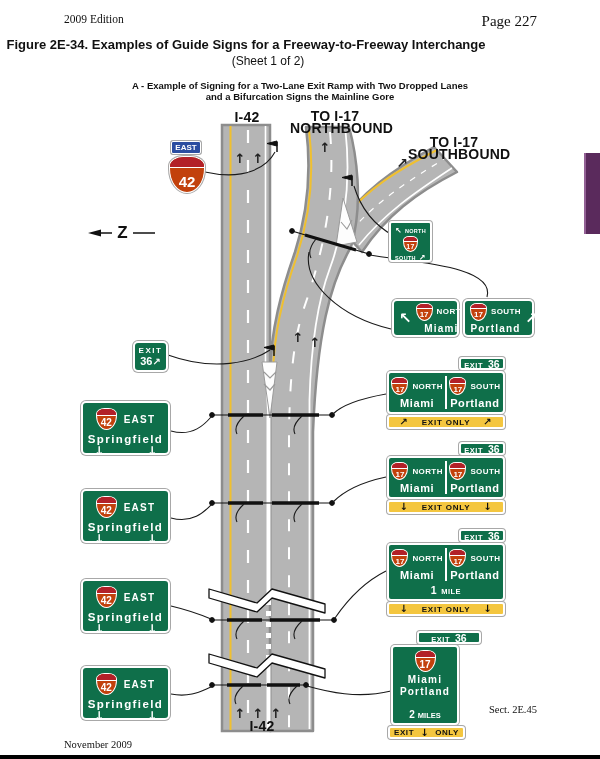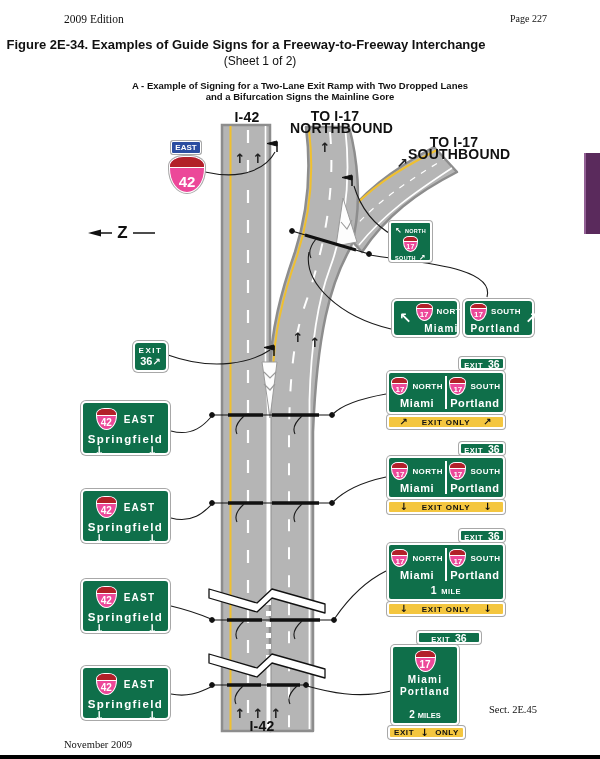--- a/index.html
+++ b/index.html
@@ -14,21 +14,21 @@
          color:#fff;font-weight:bold;box-sizing:border-box;position:relative}
   .plaque{background:#f4c63f;border:2px solid #fff;border-radius:3px;box-shadow:0 0 0 1px #a8a8a8;
           color:#101010;font-weight:bold;display:flex;align-items:center;justify-content:center;box-sizing:border-box}
   .exit-tab{background:#0f6f4a;border:2px solid #fff;border-radius:3px;box-shadow:0 0 0 1px #a8a8a8;
             color:#fff;font-weight:bold;display:flex;align-items:baseline;justify-content:center;gap:5px;box-sizing:border-box}
   .tab-exit{font-size:7.5px;letter-spacing:.5px}
   .tab-num{font-size:10.5px;line-height:10px}
   .arrow{font-family:"DejaVu Sans",sans-serif;font-weight:bold}
   
   .shield{position:relative;display:flex;align-items:flex-end;justify-content:center;
-          background:#ec4899;border:1px solid #fff;overflow:hidden;color:#fff;font-weight:bold;flex:none}
+          background:#c2410c;border:1px solid #fff;overflow:hidden;color:#fff;font-weight:bold;flex:none}
   .shield::before{content:"";position:absolute;top:0;left:0;right:0;background:#b22028;border-bottom:1px solid #fff}
   .shield .num{position:relative;z-index:1}
   .sh-xs{width:13px;height:14px;border-radius:45% 45% 55% 55%/30% 30% 72% 72%}
   .sh-xs::before{height:4px}.sh-xs .num{font-size:7px;line-height:8px}
   .sh-s{width:15px;height:16px;border-radius:45% 45% 55% 55%/30% 30% 72% 72%}
   .sh-s::before{height:4.5px}.sh-s .num{font-size:8px;line-height:9.5px}
   .sh-m{width:19px;height:20px;border-radius:45% 45% 55% 55%/30% 30% 72% 72%}
   .sh-m::before{height:5.5px}.sh-m .num{font-size:10px;line-height:12px}
   .sh-l{width:34px;height:35px;border-radius:45% 45% 55% 55%/30% 30% 72% 72%;box-shadow:0 0 0 1px #a8a8a8;margin:0 auto}
   .sh-l::before{height:10px}.sh-l .num{font-size:15px;line-height:20px}
@@ -58,24 +58,24 @@
   .cp-row{display:flex;justify-content:center;align-items:center;gap:3px;font-size:5.5px;letter-spacing:.3px}
   .east-banner{width:28px;margin:0 auto;background:#2b4da0;color:#fff;border:1.5px solid #fff;
                box-shadow:0 0 0 1px #a8a8a8;border-radius:2px;font-size:8px;font-weight:bold;
                text-align:center;height:11px;line-height:11px;box-sizing:content-box}
   .rdlabel{font-size:14px;font-weight:600;color:#111;letter-spacing:.2px;line-height:11.5px}
 </style>
 </head>
 <body>
 
 <div class="abs serif" style="left:64px;top:13px;font-size:11.5px">2009 Edition</div>
-<div class="abs serif" style="right:53px;top:13px;font-size:10px">Page 227</div>
+<div class="abs serif" style="right:63px;top:13px;font-size:15px">Page 227</div>
 
 <div class="abs ctr" style="left:0;top:37px;width:492px;font-size:13px;font-weight:bold;color:#111">Figure 2E-34.  Examples of Guide Signs for a Freeway-to-Freeway Interchange</div>
-<div class="abs ctr" style="left:4px;top:54px;width:512px;font-size:12px;color:#111">(Sheet 1 of 2)</div>
+<div class="abs ctr" style="left:12px;top:54px;width:512px;font-size:12px;color:#111">(Sheet 1 of 2)</div>
 <div class="abs ctr" style="left:0;top:80px;width:600px;font-size:9.5px;font-weight:bold;color:#111">A - Example of Signing for a Two-Lane Exit Ramp with Two Dropped Lanes</div>
 <div class="abs ctr" style="left:0;top:91px;width:600px;font-size:9.5px;font-weight:bold;color:#111">and a Bifurcation Signs the Mainline Gore</div>
 
 <svg class="abs" style="left:0;top:0" width="600" height="759" viewBox="0 0 600 759">
 
   <g>
     <path d="M338,226 C362,192 392,170 434,147 L457,172 C416,193 386,216 362,252 Z" fill="#b5b5b5" stroke="#8d8d8d" stroke-width="2.5" stroke-linejoin="round"></path>
     <path d="M343,219 C368,188 398,170 437,150" stroke="#f0c02f" stroke-width="2" fill="none"></path>
     <path d="M359,245 C385,213 414,193 452,168" stroke="#fff" stroke-width="1.5" fill="none"></path>
     <path d="M351,231 C377,201 407,182 444,159" stroke="#fff" stroke-width="1.2" fill="none" stroke-dasharray="6 7"></path>

